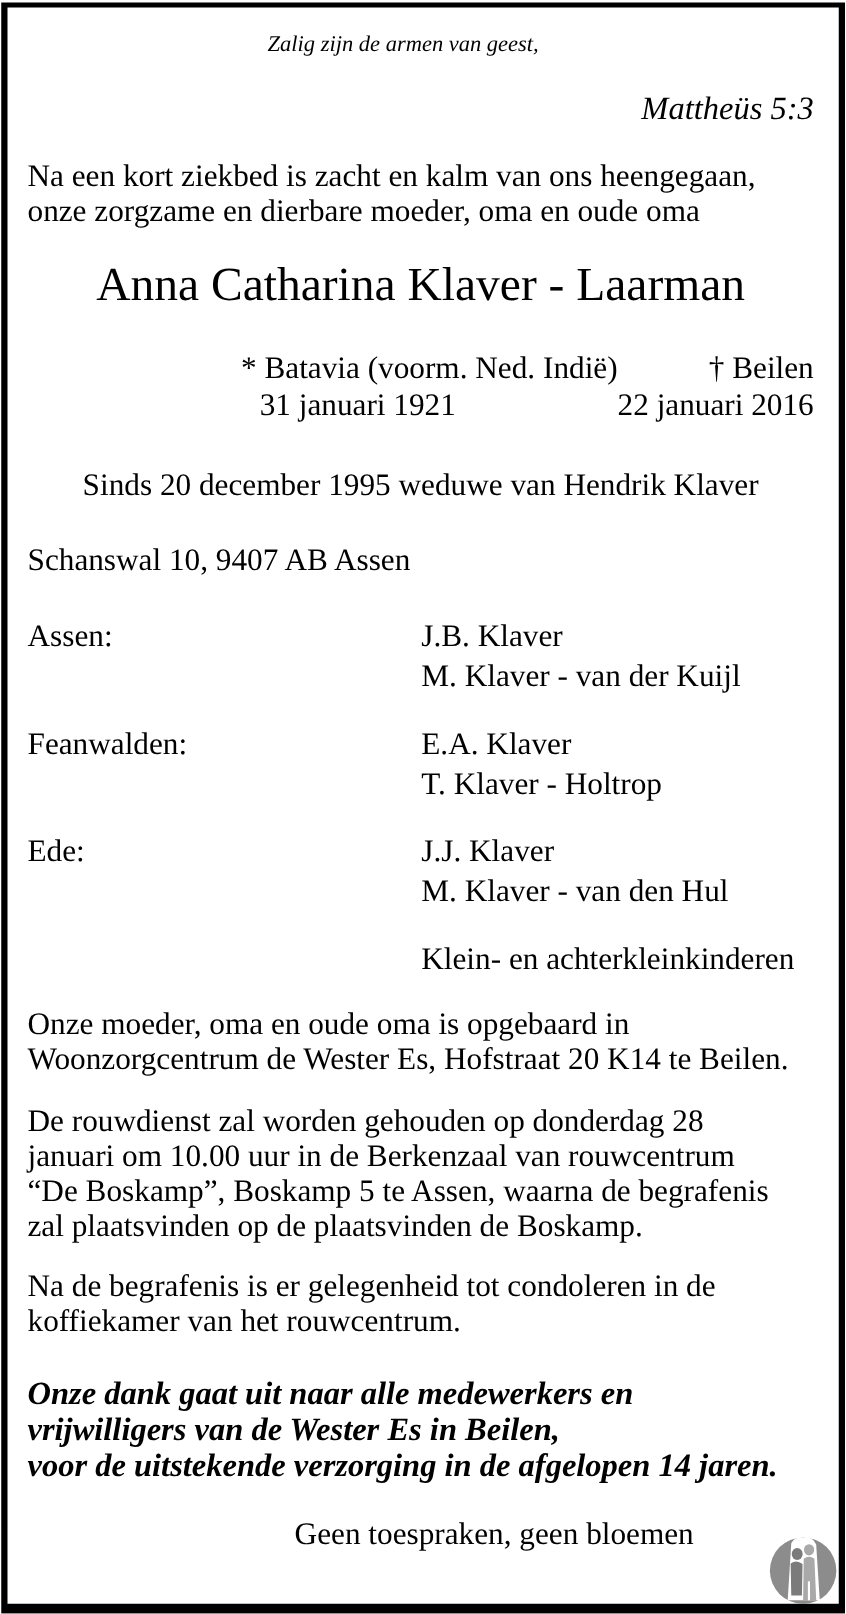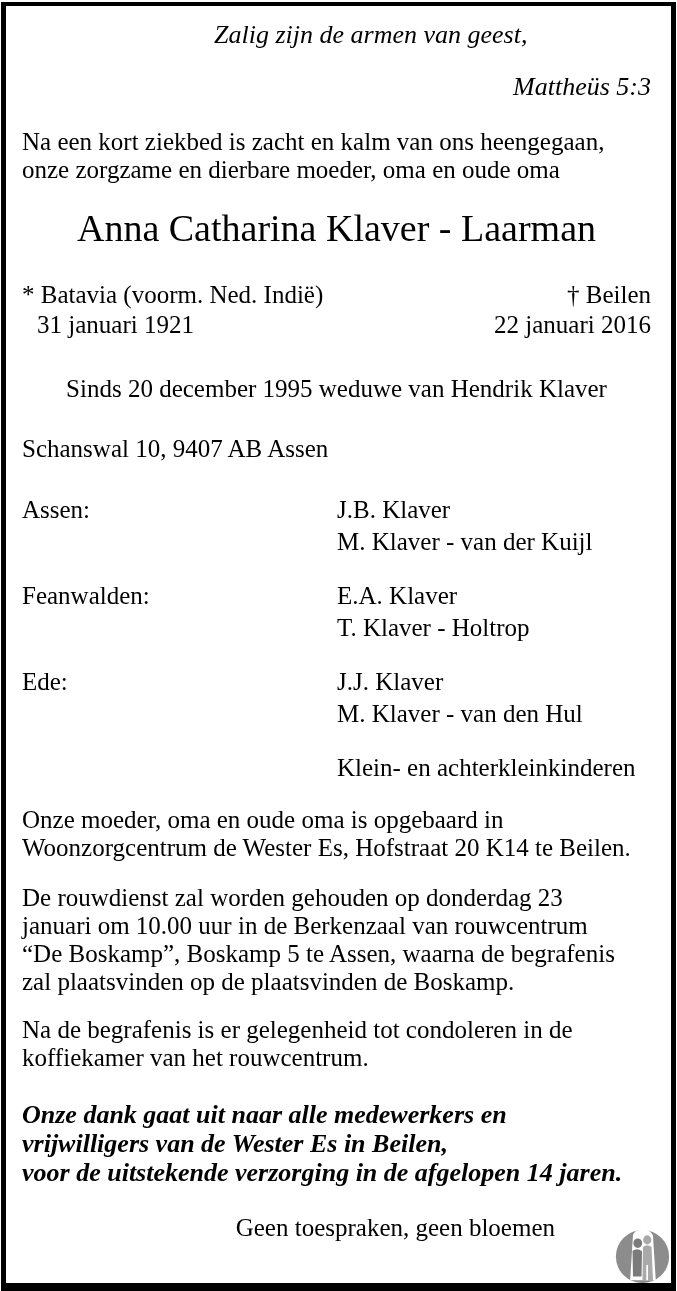--- a/index.html
+++ b/index.html
@@ -16,33 +16,33 @@
     position:absolute; left:1px; top:2px; right:1px; bottom:0;
     border-style:solid; border-color:#000000;
     border-width:4px 5px 8px 5px;
     pointer-events:none;
   }
   .content {
     position:absolute; left:22px; right:26px; top:6px;
     font-size:25px; line-height:28px;
   }
   .verse {
-    font-style:italic; font-size:26px; line-height:30px;
+    font-style:italic; font-size:18px; line-height:30px;
     margin:14px 0 0 192px; white-space:nowrap;
   }
   .verse-source {
     font-style:italic; font-size:26px; line-height:30px;
     text-align:right; margin-top:22px;
   }
   .intro { text-align:left; margin-top:26px; }
   .name {
     text-align:center; font-size:38px; font-weight:normal;
     line-height:44px; margin:22px 0 0 0;
   }
-  .vitals { display:flex; justify-content:space-between; line-height:30px; margin-top:30px; }
+  .vitals { display:flex; justify-content:flex-end; line-height:30px; margin-top:30px; }
   .vitals .right { text-align:right; }
   .vitals .date-indent { padding-left:15px; }
   .widow { text-align:center; margin-top:34px; line-height:30px; }
   .address { margin-top:30px; line-height:30px; }
   .family { margin-top:30px; }
   .family-group { display:flex; line-height:32px; }
   .family-group + .family-group { margin-top:22px; }
   .fcity { flex:0 0 301px; }
   .fnames { margin-left:14px; }
   .para { margin-top:22px; }
@@ -119,21 +119,21 @@
         </div>
       </div>
     </div>
 
     <div class="para">
       <div>Onze moeder, oma en oude oma is opgebaard in</div>
       <div>Woonzorgcentrum de Wester Es, Hofstraat 20 K14 te Beilen.</div>
     </div>
 
     <div class="para">
-      <div>De rouwdienst zal worden gehouden op donderdag 23</div>
+      <div>De rouwdienst zal worden gehouden op donderdag 28</div>
       <div>januari om 10.00 uur  in de Berkenzaal van rouwcentrum</div>
       <div>“De Boskamp”, Boskamp 5 te Assen, waarna de begrafenis</div>
       <div>zal plaatsvinden op de plaatsvinden de Boskamp.</div>
     </div>
 
     <div class="para p3">
       <div>Na de begrafenis is er gelegenheid tot condoleren in de</div>
       <div>koffiekamer van het rouwcentrum.</div>
     </div>
 

